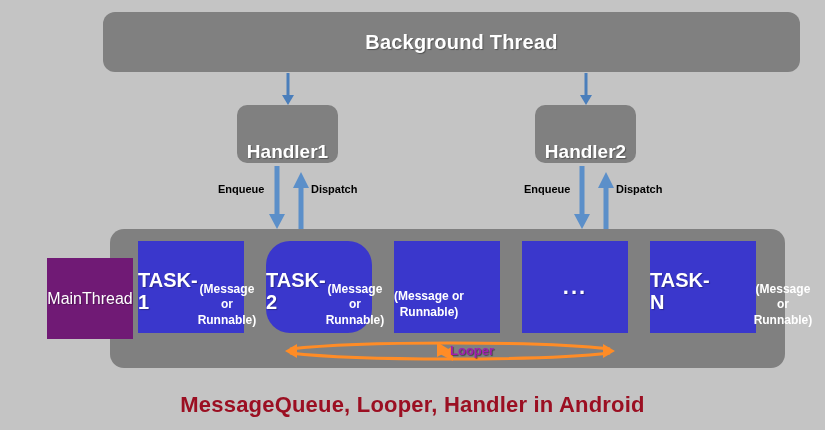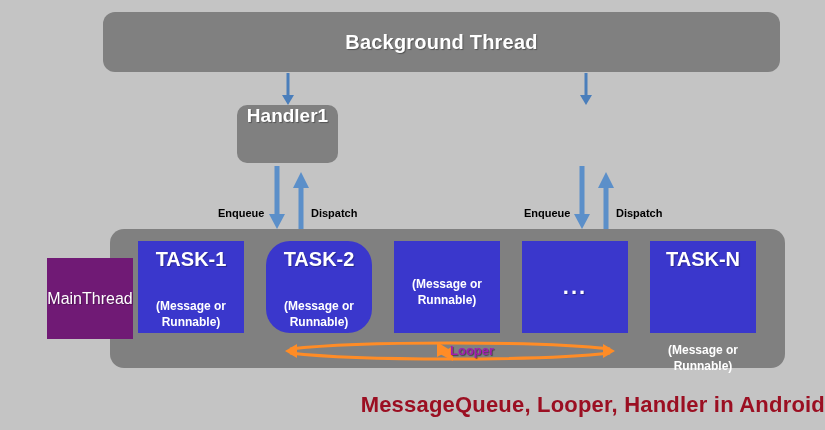--- a/index.html
+++ b/index.html
@@ -29,32 +29,33 @@
     background: #808080;
     border-radius: 12px;
     display: flex;
     align-items: center;
     justify-content: center;
     color: #ffffff;
     font-size: 20px;
     font-weight: bold;
     letter-spacing: 0.2px;
     text-shadow: 1px 1px 1px rgba(0,0,0,0.35);
+    padding-left: 20px;
   }
 
   
   .handler {
     position: absolute;
     top: 105px;
     width: 101px;
     height: 58px;
     background: #808080;
     border-radius: 10px;
     display: flex;
-    align-items: flex-start;
+    align-items: flex-end;
     justify-content: center;
     color: #ffffff;
     font-size: 19px;
     font-weight: bold;
     text-shadow: 1px 1px 1px rgba(0,0,0,0.35);
   }
   .handler.h1 { left: 237px; }
   .handler.h2 { left: 535px; }
 
   
@@ -67,21 +68,20 @@
     pointer-events: none;
   }
 
   
   .flow-label {
     position: absolute;
     font-size: 11px;
     font-weight: bold;
     color: #000000;
     white-space: nowrap;
-    margin-top: 24px;
   }
   .lbl-enq1 { left: 218px; top: 183px; }
   .lbl-dis1 { left: 311px; top: 183px; }
   .lbl-enq2 { left: 524px; top: 183px; }
   .lbl-dis2 { left: 616px; top: 183px; }
 
   
   .mq-label {
     position: absolute;
     left: 689px;
@@ -124,21 +124,21 @@
 
   
   .task {
     position: absolute;
     top: 241px;
     width: 106px;
     height: 92px;
     background: #3a37cc;
     color: #ffffff;
     display: flex;
-    flex-direction: column;
+    flex-direction: row;
     align-items: center;
     box-sizing: border-box;
     padding-top: 7px;
   }
   .task .t-title {
     font-size: 20px;
     font-weight: bold;
     line-height: 1.1;
     text-shadow: 1px 1px 1px rgba(0,0,0,0.3);
   }
@@ -182,21 +182,21 @@
     text-shadow: 1px 1px 1px rgba(0,0,0,0.45);
     white-space: nowrap;
   }
 
   
   .caption {
     position: absolute;
     left: 0;
     top: 392px;
     width: 825px;
-    text-align: right;
+    text-align: center;
     font-size: 22px;
     font-weight: bold;
     color: #9b0f22;
     letter-spacing: 0.2px;
   }
 </style>
 </head>
 <body>
 
 <div id="stage">
@@ -247,20 +247,23 @@
   </svg>
 
   <div class="flow-label lbl-enq1">Enqueue</div>
   <div class="flow-label lbl-dis1">Dispatch</div>
   <div class="flow-label lbl-enq2">Enqueue</div>
   <div class="flow-label lbl-dis2">Dispatch</div>
 
   <div class="handler h1">
     <span>Handler1</span>
   </div>
+  <div class="handler h2">
+    <span>Handler2</span>
+  </div>
 
 
   <div class="mq-box"></div>
 
   <div class="main-thread">
     <span>Main</span>
     <span>Thread</span>
   </div>
 
   <div class="task t1">

